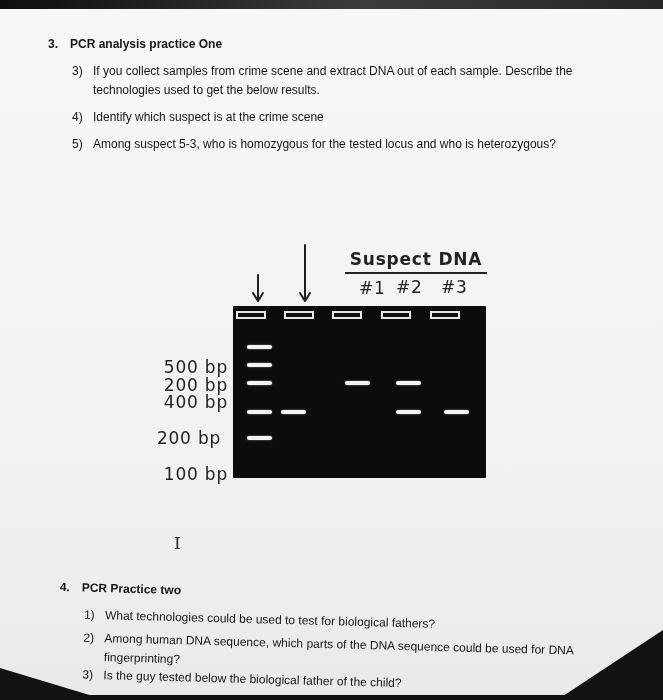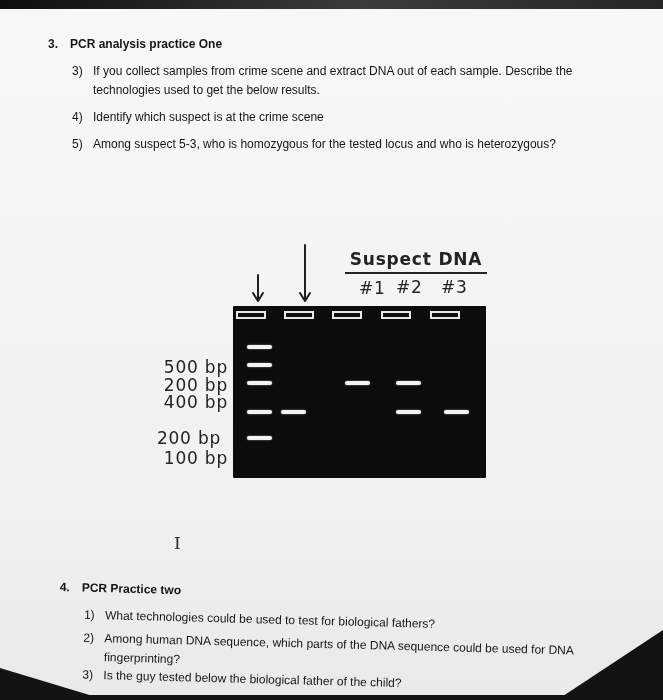--- a/index.html
+++ b/index.html
@@ -101,21 +101,21 @@
     </svg>
 
     <div class="hw" style="left:359px; top:270px;">#1</div>
     <div class="hw" style="left:396px; top:269px;">#2</div>
     <div class="hw" style="left:441px; top:269px;">#3</div>
 
     <div class="hw sz" style="top:329px;">500 bp</div>
     <div class="hw sz" style="top:347px;">200 bp</div>
     <div class="hw sz" style="top:364px;">400 bp</div>
     <div class="hw sz" style="top:400px;text-align:center;">200 bp</div>
-    <div class="hw sz" style="top:420px;">100 bp</div>
+    <div class="hw sz" style="top:436px;">100 bp</div>
 
     <div class="gel">
         <div class="well" style="left: 3px;"></div>
         <div class="well" style="left: 51px;"></div>
         <div class="well" style="left: 99px;"></div>
         <div class="well" style="left: 148px;"></div>
         <div class="well" style="left: 197px;"></div>
         <div class="band" style="left: 14px; top: 39px;"></div>
         <div class="band" style="left: 14px; top: 57px;"></div>
         <div class="band" style="left: 14px; top: 75px;"></div>

